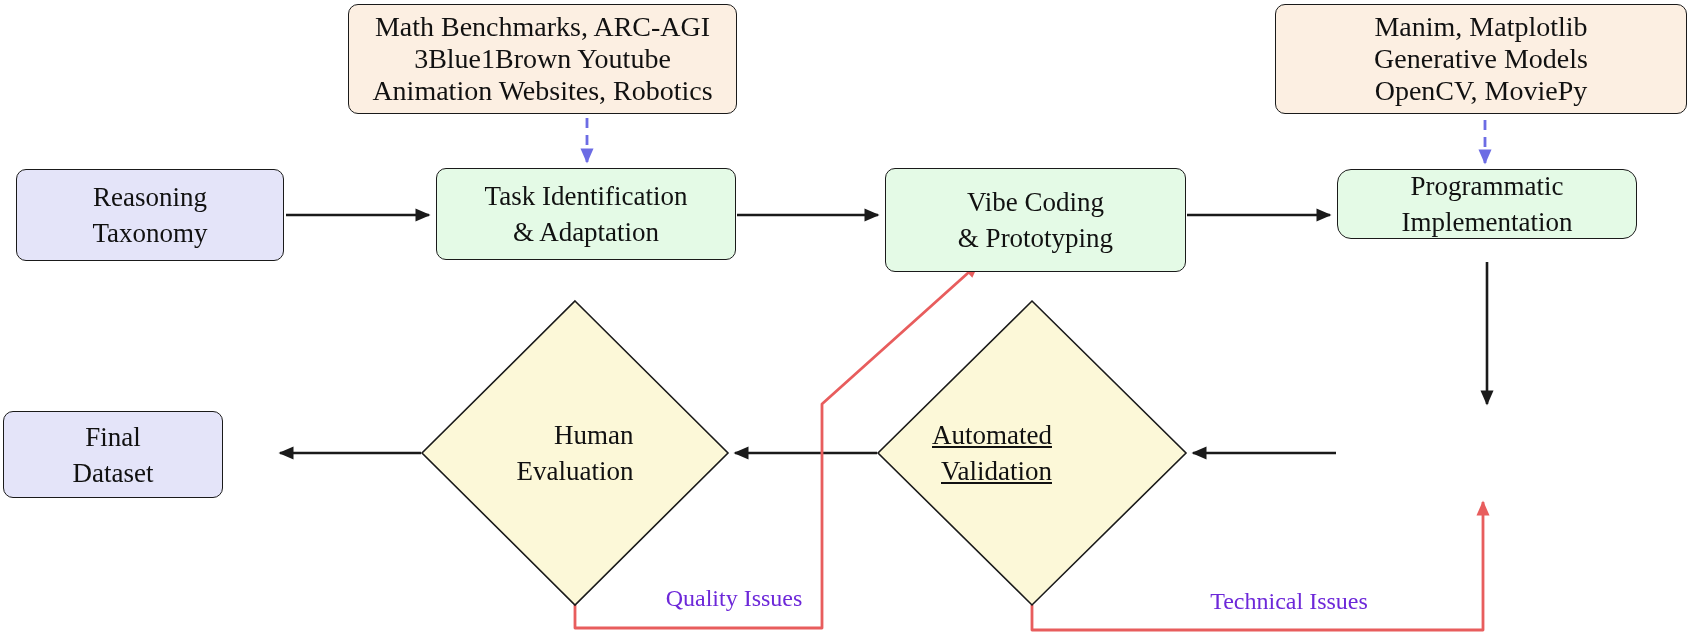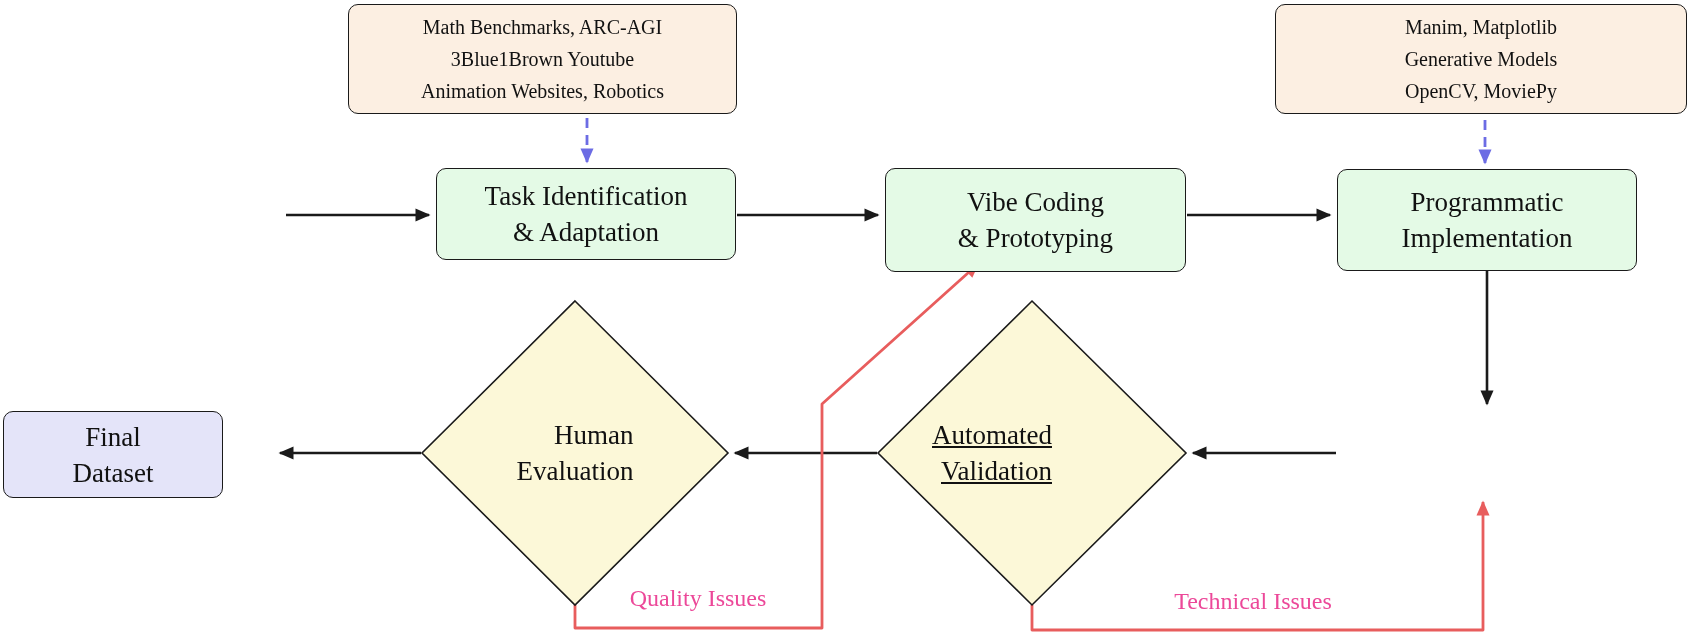--- a/index.html
+++ b/index.html
@@ -31,53 +31,54 @@
     justify-content: center;
     text-align: center;
     white-space: pre-line;
     border: 1.6px solid #1a1a1a;
     border-radius: 10px;
     font-size: 27px;
     line-height: 36px;
   }
   .source {
     background: #fcefe2;
-    font-size: 20px;
+    font-size: 28px;
     line-height: 32px;
   }
   .io   { background: #e4e4f9; }
   .proc { background: #e4fae6; }
   .diamond-label {
     position: absolute;
     display: flex;
     align-items: center;
     justify-content: center;
     text-align: right;
     white-space: pre-line;
     font-size: 27px;
     line-height: 36px;
     background: transparent;
     pointer-events: none;
   }
   .feedback-label {
     position: absolute;
-    color: #ec4899;
+    color: #6d28d9;
     font-size: 24px;
     line-height: 26px;
     white-space: nowrap;
     text-align: center;
     transform: translateX(-50%);
+    margin-left: 36px;
   }
   
   #src-tasks  { left: 348px;  top: 4px;   width: 389px; height: 110px; }
   #src-tools  { left: 1275px; top: 4px;   width: 412px; height: 110px; }
   #n-reason   { left: 16px;   top: 169px; width: 268px; height: 92px; }
   #n-taskid   { left: 436px;  top: 168px; width: 300px; height: 92px; text-align: center; }
   #n-vibe     { left: 885px;  top: 168px; width: 301px; height: 104px; }
-  #n-prog     { left: 1337px; top: 169px; width: 300px; height: 102px; }
+  #n-prog     { left: 1337px; top: 169px; width: 300px; height: 70px; border-radius: 14px; }
   #n-complex  { left: 1337px; top: 411px; width: 300px; height: 86px; }
   #n-final    { left: 3px;    top: 411px; width: 220px; height: 87px; }
   #d-human    { left: 440px;  top: 380px; width: 270px; height: 146px; }
   #d-auto     { left: 857px;  top: 380px; width: 270px; height: 146px; text-decoration: underline; }
   #lbl-quality   { left: 698px;  top: 585px; }
   #lbl-technical { left: 1253px; top: 588px; }
 </style>
 </head>
 <body>
 
@@ -114,20 +115,22 @@
     <polygon points="1032,301 1186,453 1032,605 878,453" fill="#fcf8d8" stroke="#1a1a1a" stroke-width="1.6"></polygon>
   </svg>
 
   <div id="src-tasks" class="node source">Math Benchmarks, ARC-AGI
 3Blue1Brown Youtube
 Animation Websites, Robotics</div>
   <div id="src-tools" class="node source">Manim, Matplotlib
 Generative Models
 OpenCV, MoviePy</div>
 
+  <div id="n-reason" class="node io">Reasoning
+Taxonomy</div>
   <div id="n-taskid" class="node proc">Task Identification
 &amp; Adaptation</div>
   <div id="n-vibe" class="node proc">Vibe Coding
 &amp; Prototyping</div>
   <div id="n-prog" class="node proc">Programmatic
 Implementation</div>
   <div id="n-final" class="node io">Final
 Dataset</div>
 
   <div id="d-human" class="diamond-label">Human

